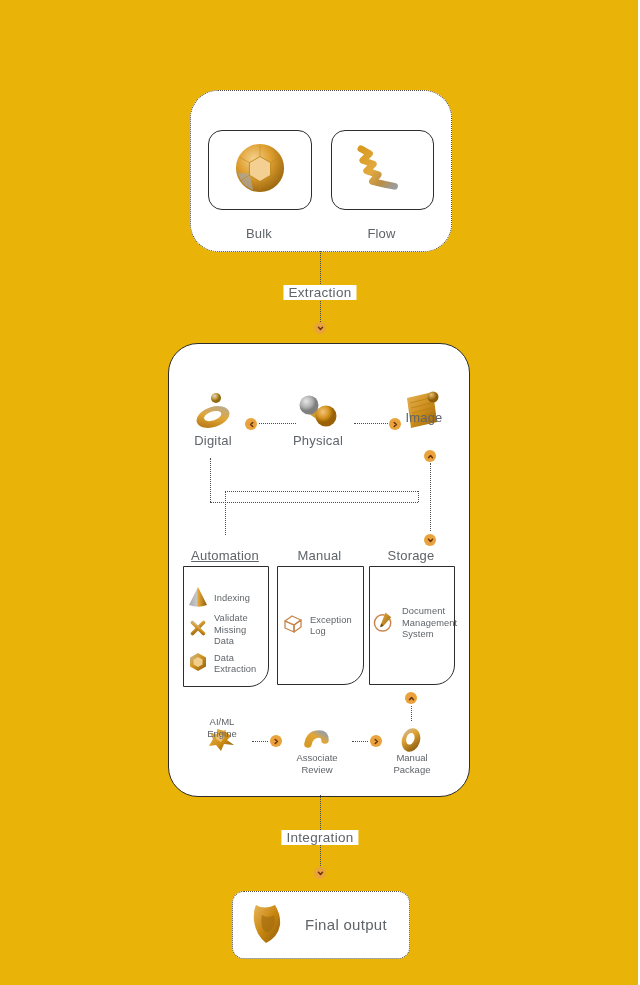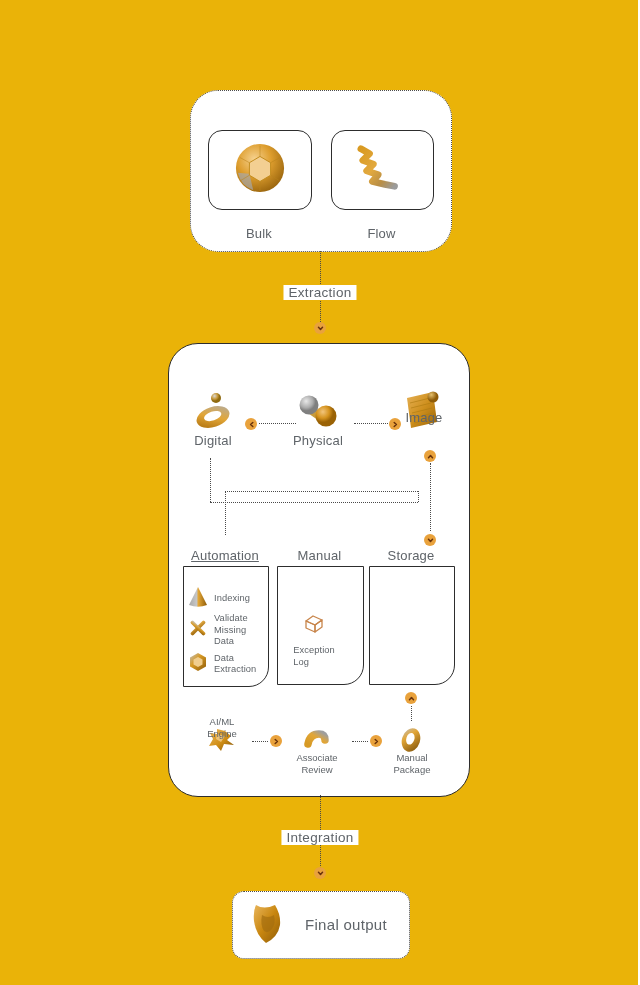--- a/index.html
+++ b/index.html
@@ -238,34 +238,52 @@
         </linearGradient>
           </defs>
         <polygon points="10,1 18,5.5 18,14.5 10,19 2,14.5 2,5.5" fill="url(#hexA)"></polygon>
         <polygon points="10,5 14.5,7.5 14.5,12.5 10,15 5.5,12.5 5.5,7.5" fill="#F1CE8E"></polygon>
       </svg>
     </span>
     <span class="txt">Data
 Extraction</span>
   </div>
 
-  <div class="small-item" style="left:275px;top:613px;width:78px;flex-direction:column;">
+  <div class="small-item" style="left:282px;top:613px;width:78px;">
     <span>
       <svg width="22" height="22" viewBox="0 0 22 22">
         <g fill="none" stroke="#C8854B" stroke-width="1.3" stroke-linejoin="round">
           <polygon points="3,8 10,3 19,7 12,12"></polygon>
           <polygon points="3,8 12,12 12,19 3,15"></polygon>
           <polygon points="12,12 19,7 19,14 12,19"></polygon>
         </g>
       </svg>
     </span>
     <span class="txt">Exception
 Log</span>
   </div>
 
+  <div class="small-item" style="left:373px;top:606px;width:80px;">
+    <span>
+      <svg width="23" height="24" viewBox="0 0 24 24">
+        <defs>
+            <linearGradient id="penG" x1="0" y1="0" x2="1" y2="1">
+          <stop offset="0" stop-color="#E8B14C"></stop>
+              <stop offset="1" stop-color="#9A6205"></stop>
+        </linearGradient>
+          </defs>
+        <circle cx="10" cy="14" r="8.5" fill="none" stroke="#C8854B" stroke-width="1.5"></circle>
+        <path d="M13 3 L19 8 L11 17 L7.5 18.5 L8.5 14.5 Z" fill="url(#penG)"></path>
+        <path d="M11 17 L7.5 18.5 L8.5 14.5 Z" fill="#6B4A12"></path>
+      </svg>
+    </span>
+    <span class="txt">Document
+Management
+System</span>
+  </div>
 
   <div class="dot" style="left:405px;top:692px;">
     <svg class="rot-up" width="7" height="7" viewBox="0 0 7 7">
         <path d="M1.5 2.2 L3.5 4.4 L5.5 2.2" fill="none" stroke="#69320A" stroke-width="1.5" stroke-linecap="round" stroke-linejoin="round"></path>
       </svg>
   </div>
   <div class="vline" style="left:411px;top:706px;height:15px;"></div>
 
   <div class="icon-wrap" style="left:208px;top:727px;width:28px;height:26px;">
     <svg width="28" height="26" viewBox="0 0 28 26">

